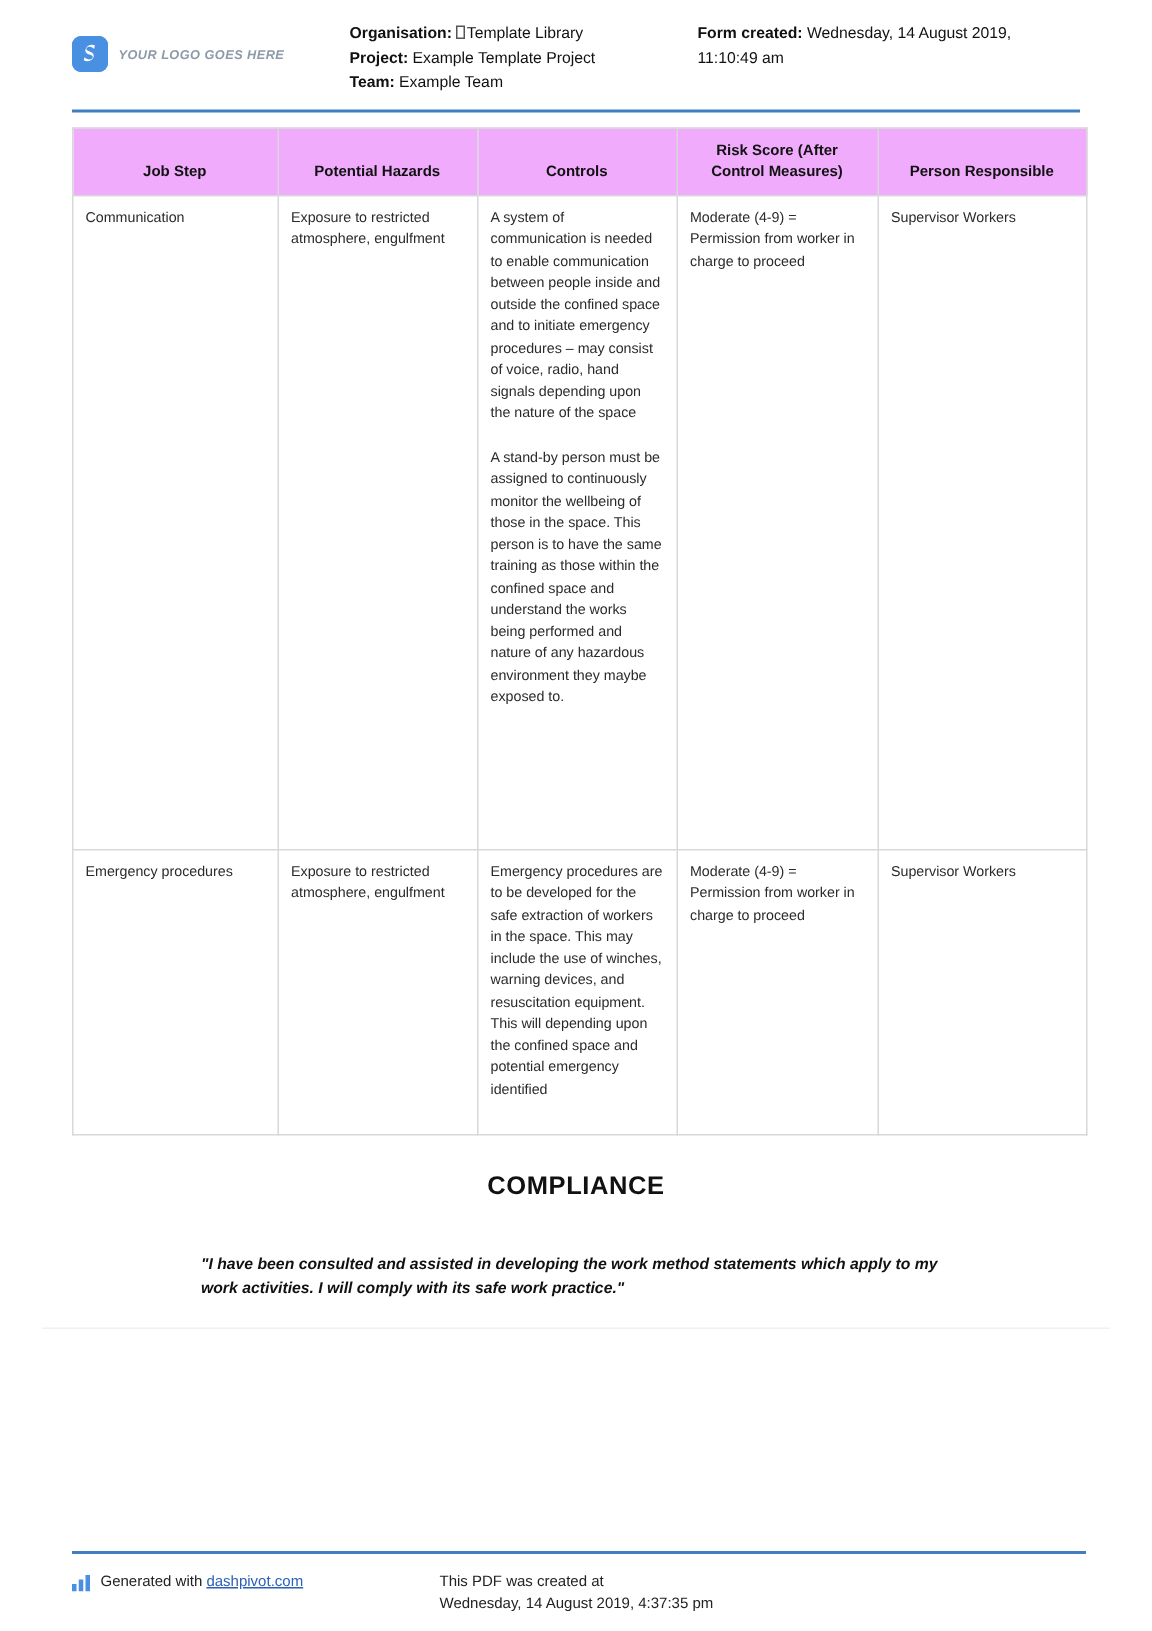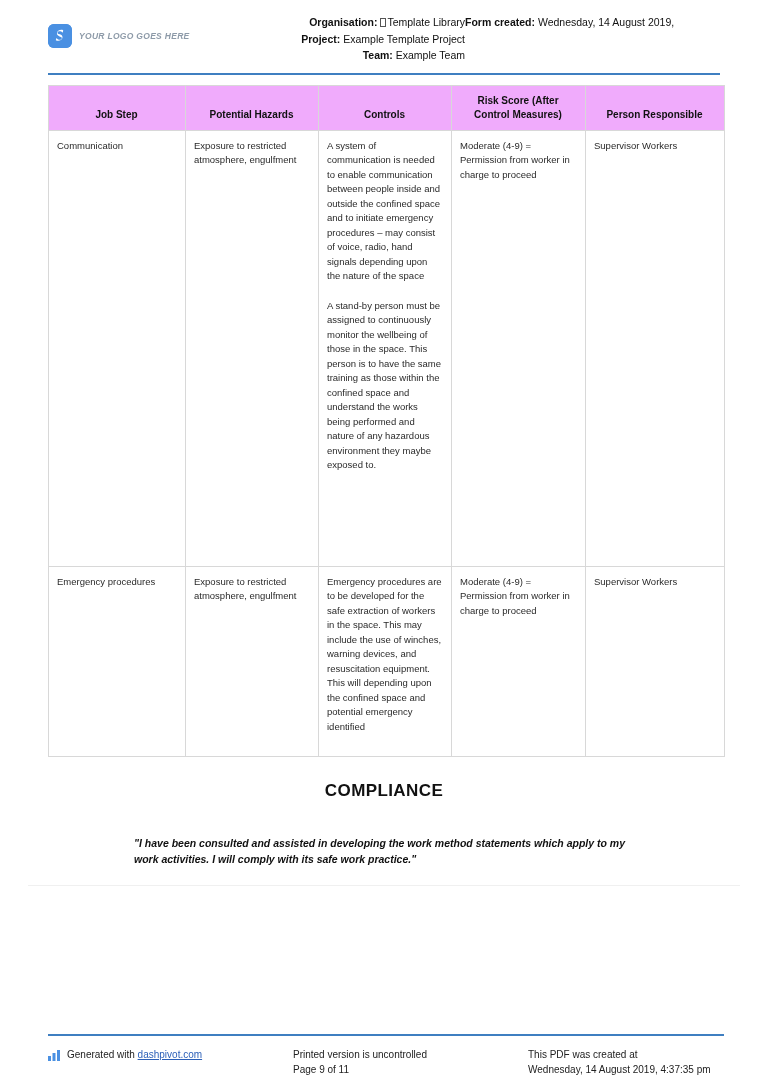--- a/index.html
+++ b/index.html
@@ -55,21 +55,21 @@
     letter-spacing: 0.3px;
     color: #8d9aa8;
     white-space: nowrap;
   }
 
   .meta-col {
     font-size: 10.5px;
     line-height: 16.5px;
     color: #111;
   }
-  .meta-col-1 { width: 232px; flex: 0 0 232px; text-align: right; }
+  .meta-col-1 { width: 232px; flex: 0 0 232px; }
   .meta-col-2 { flex: 1 1 auto; }
   .meta-col .lbl { font-weight: bold; }
   .meta-line { white-space: nowrap; }
   .meta-line.wrap { white-space: normal; }
   .missing-glyph {
     display: inline-block;
     width: 6px;
     height: 9px;
     border: 1px solid #555;
     vertical-align: -1px;
@@ -211,20 +211,21 @@
         <span class="lbl">Team:</span>
         <span>Example Team</span>
       </div>
     </div>
 
     <div class="meta-col meta-col-2">
       <div class="meta-line wrap">
         <span class="lbl">Form created:</span>
         <span>Wednesday, 14 August 2019,</span>
       </div>
+      <div class="meta-line">11:10:49 am</div>
     </div>
 
   </div>
 
   <div class="blue-rule"></div>
 
   <div class="tbl-wrap">
     <table class="swms">
       <colgroup>
         <col class="c1">
@@ -281,24 +282,20 @@
           <rect x="0" y="6" width="3" height="5" fill="#4a90e2"></rect>
           <rect x="4.5" y="3" width="3" height="8" fill="#4a90e2"></rect>
           <rect x="9" y="0" width="3" height="11" fill="#4a90e2"></rect>
         </svg>
         <span>
           <span>Generated with</span>
           <a class="footer-link" href="#">dashpivot.com</a>
         </span>
       </div>
 
-      <div class="fc-2">
-        <div>Printed version is uncontrolled</div>
-        <div>Page 9 of 11</div>
-      </div>
 
       <div class="fc-3">
         <div>This PDF was created at</div>
         <div>Wednesday, 14 August 2019, 4:37:35 pm</div>
       </div>
 
     </div>
   </div>
 
 </div>

